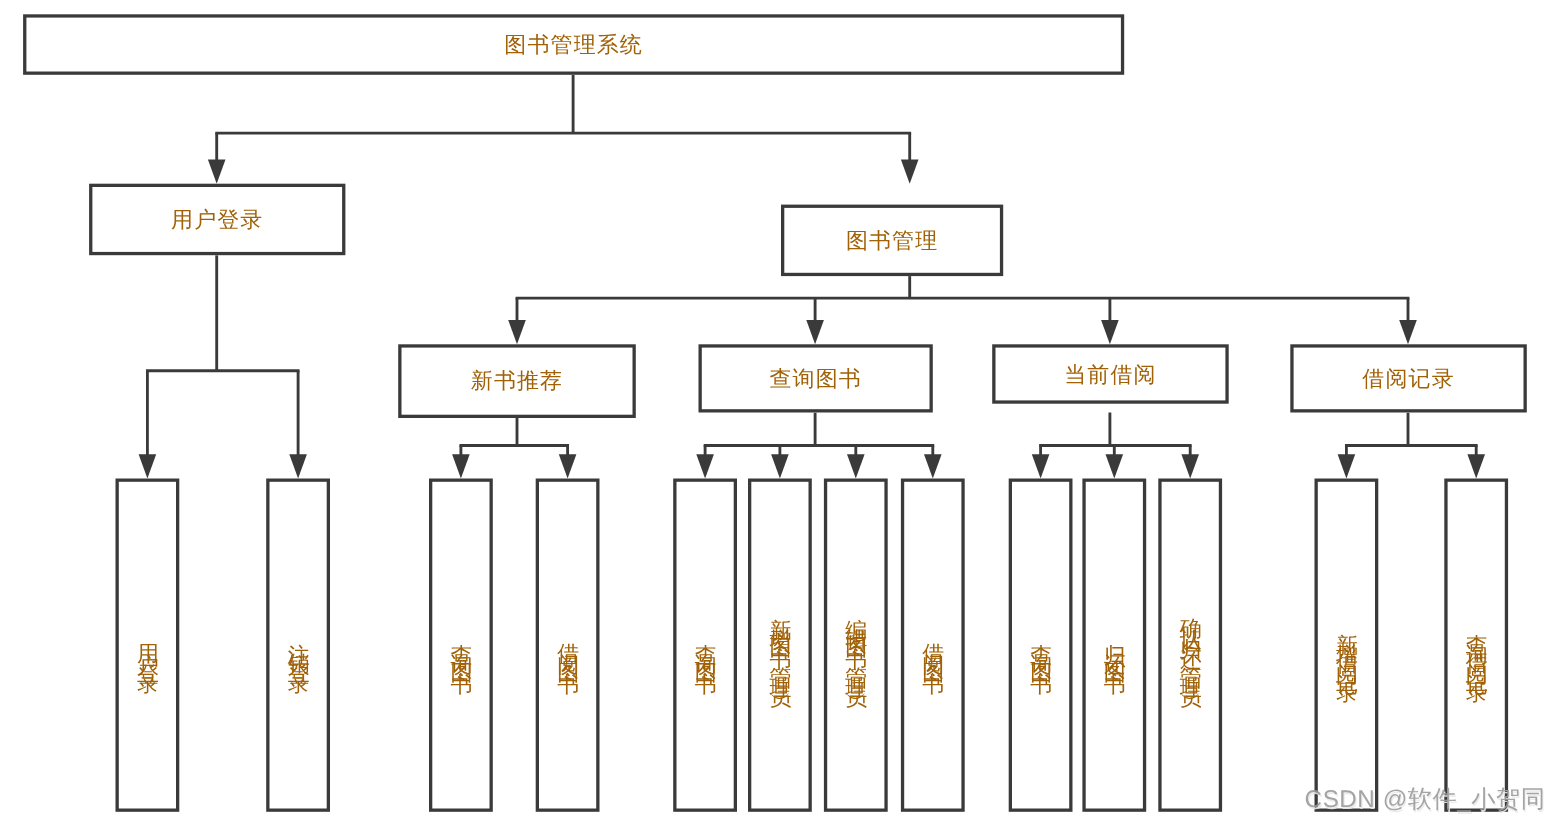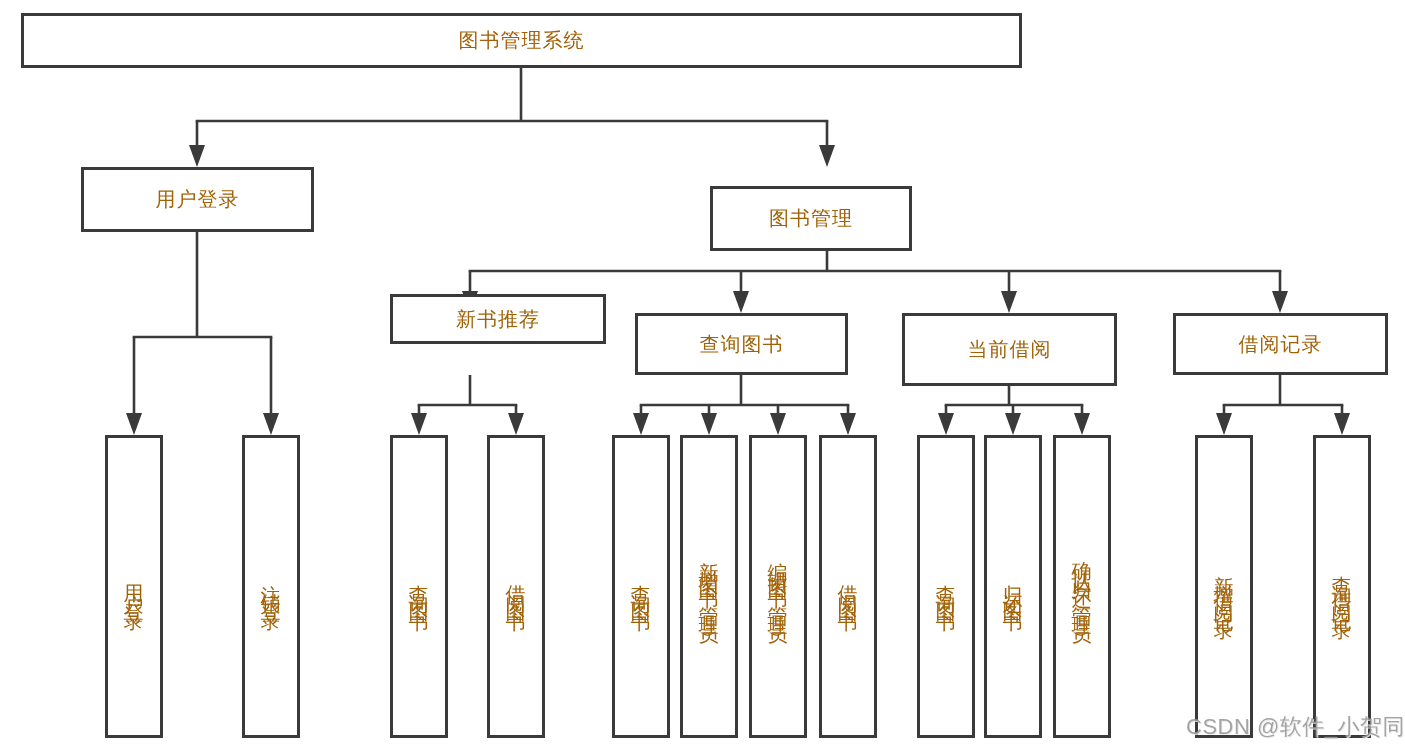--- a/index.html
+++ b/index.html
@@ -109,27 +109,27 @@
     <span class="label">图书管理系统</span>
   </div>
 
   <div class="box" style="left:81px; top:167px; width:233px; height:65px;">
     <span class="label">用户登录</span>
   </div>
   <div class="box" style="left:710px; top:167px; width:202px; height:65px;margin-top:19px;">
     <span class="label">图书管理</span>
   </div>
 
-  <div class="box" style="left:362px; top:294px; width:216px; height:50px;margin-left:28px;">
+  <div class="box" style="left:362px; top:313px; width:216px; height:67px;">
     <span class="label">新书推荐</span>
   </div>
   <div class="box" style="left:635px; top:313px; width:213px; height:62px;">
     <span class="label">查询图书</span>
   </div>
-  <div class="box" style="left:902px; top:313px; width:215px; height:73px;">
+  <div class="box" style="left:902px; top:313px; width:215px; height:54px;">
     <span class="label">当前借阅</span>
   </div>
   <div class="box" style="left:1173px; top:313px; width:215px; height:62px;">
     <span class="label">借阅记录</span>
   </div>
 
   <div class="box vbox" style="left:105px; top:435px; width:58px; height:303px;">
     <span class="label">用户登录</span>
   </div>
   <div class="box vbox" style="left:242px; top:435px; width:58px; height:303px;">

